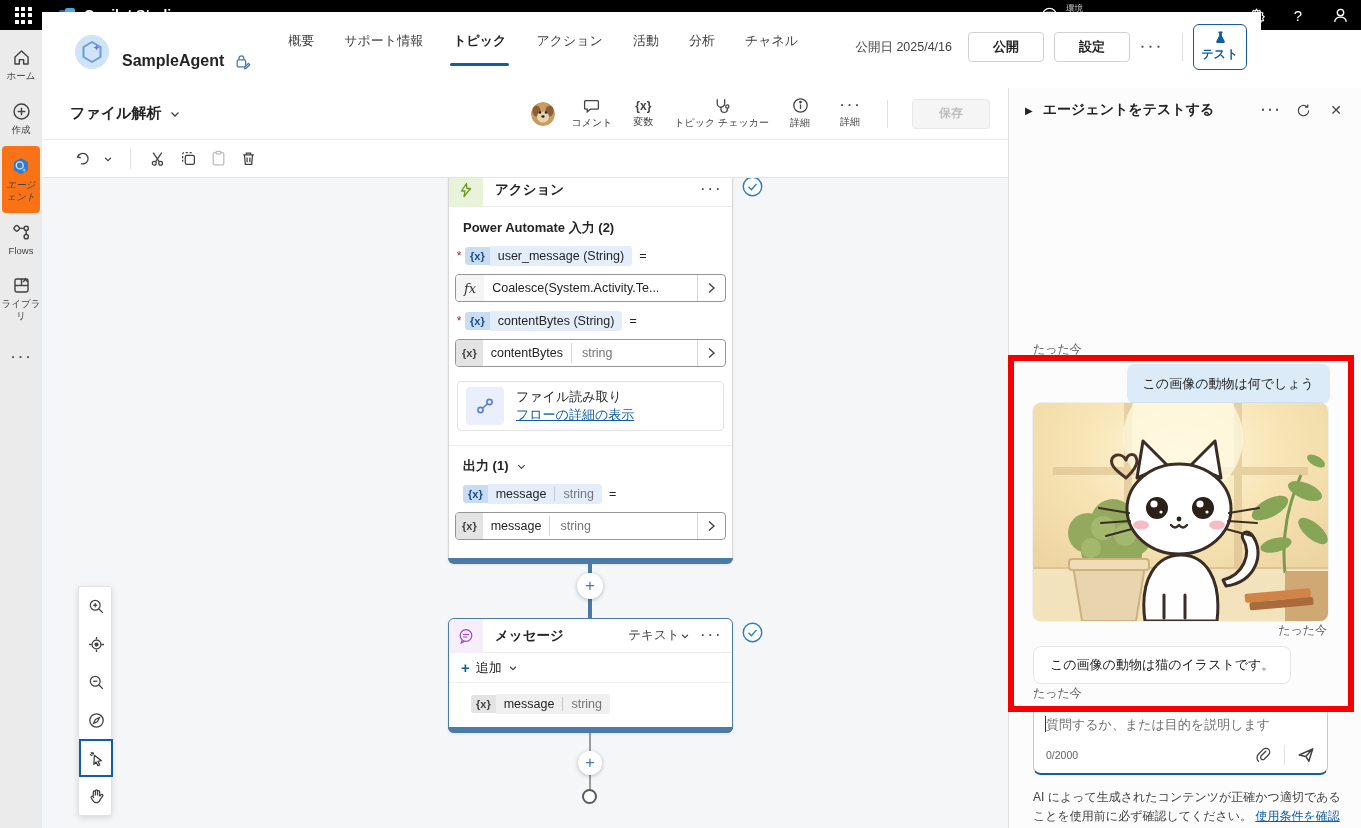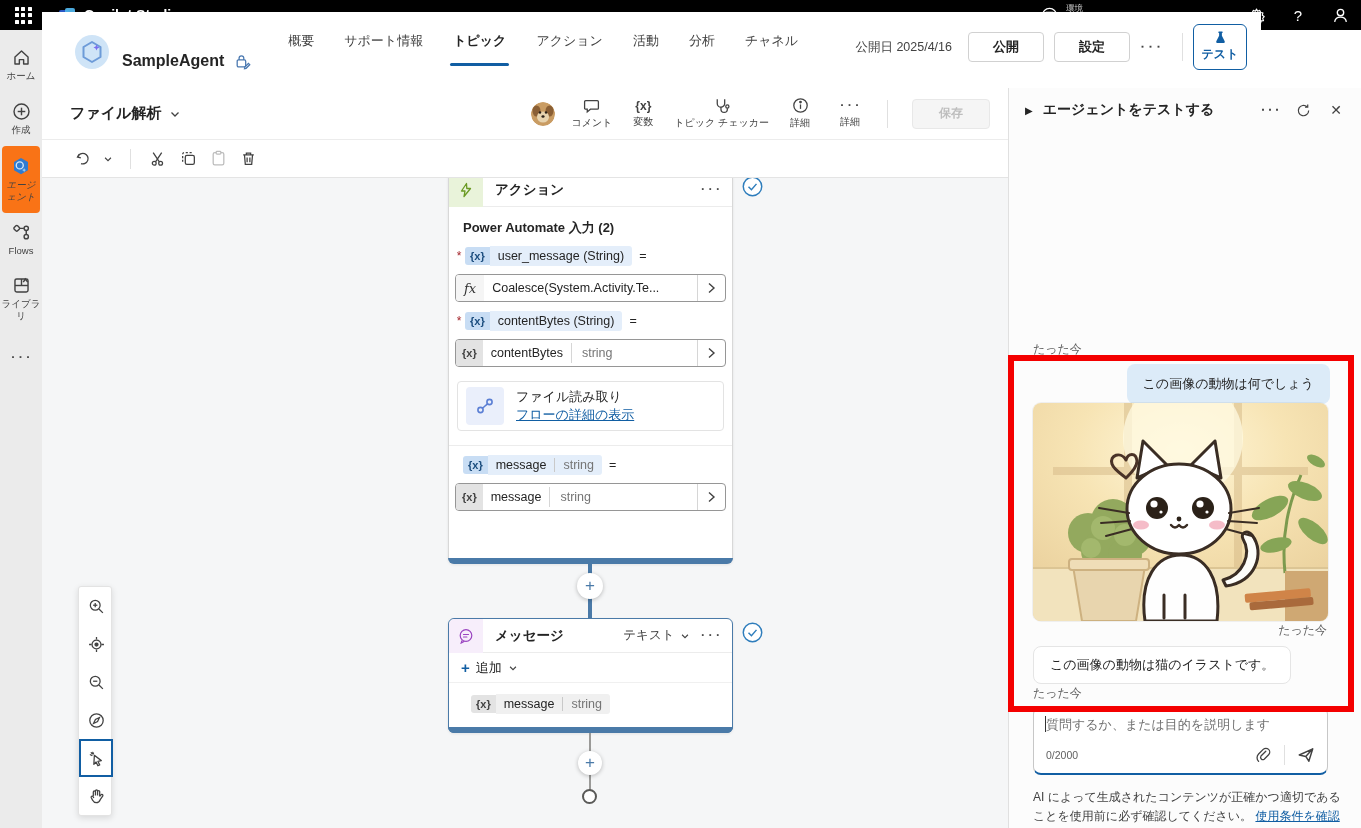--- a/index.html
+++ b/index.html
@@ -113,21 +113,21 @@
   .flow-ic { width:38px; height:38px; border-radius:4px; background:#eaeffb; display:flex; align-items:center; justify-content:center; }
   .flow-title { font-size:13px; }
   .flow-link { font-size:13px; color:#115ea3; text-decoration:underline; cursor:pointer; }
   .hr { height:1px; background:#ececec; margin-top:14px; }
   .outputs-row { display:flex; align-items:center; gap:7px; margin:11px 0 0 14px; cursor:pointer; }
   .outputs-row .sect { font-size:13px; font-weight:bold; }
 
   .add-row { display:flex; align-items:center; gap:6px; height:30px; padding-left:12px;
     border-bottom:1px solid #f0f0f0; font-size:13px; cursor:pointer; }
   .add-plus { color:#115ea3; font-size:15px; font-weight:bold; }
-  .mode-wrap { margin-left:auto; display:flex; align-items:center; gap:5px; color:#424242;
+  .mode-wrap { margin-left:auto; display:flex; align-items:center; color:#424242;
     font-size:12.5px; margin-right:10px; cursor:pointer; }
 
   .conn-blue { position:absolute; left:546px; top:386px; width:4px; height:56px; background:#4a7aa8; }
   .conn-gray { position:absolute; left:547px; top:555px; width:1.5px; height:57px; background:#9a9a98; }
   .plus-circle { position:absolute; width:26px; height:26px; border-radius:50%; background:#fff;
     box-shadow:0 1px 4px rgba(0,0,0,.25); color:#4a7aa8; font-size:17px; display:flex;
     align-items:center; justify-content:center; cursor:pointer; }
   .end-circle { position:absolute; left:540px; top:611px; width:15px; height:15px; border-radius:50%;
     background:#fff; border:2px solid #5a5a58; }
   .check-circle { position:absolute; width:21px; height:21px; }
@@ -456,20 +456,26 @@
         </svg>
       </div>
       <div>
         <div class="flow-title">ファイル読み取り</div>
         <div class="flow-link">フローの詳細の表示</div>
       </div>
     </div>
 
     <div class="hr"></div>
 
+    <div class="outputs-row">
+      <span class="sect">出力 (1)</span>
+      <svg width="11" height="11" viewBox="0 0 12 12" fill="none" stroke="#424242" stroke-width="1.3">
+          <path d="M2.5 4.5 L6 8 L9.5 4.5"></path>
+        </svg>
+    </div>
 
     <div class="chip-row" style="margin-left:14px;">
       <span class="badge blue">{x}</span>
       <span class="chip blue">
         <span>message</span>
         <span class="type">string</span>
       </span>
       <span class="eq">=</span>
     </div>
     <div class="expr-box">

